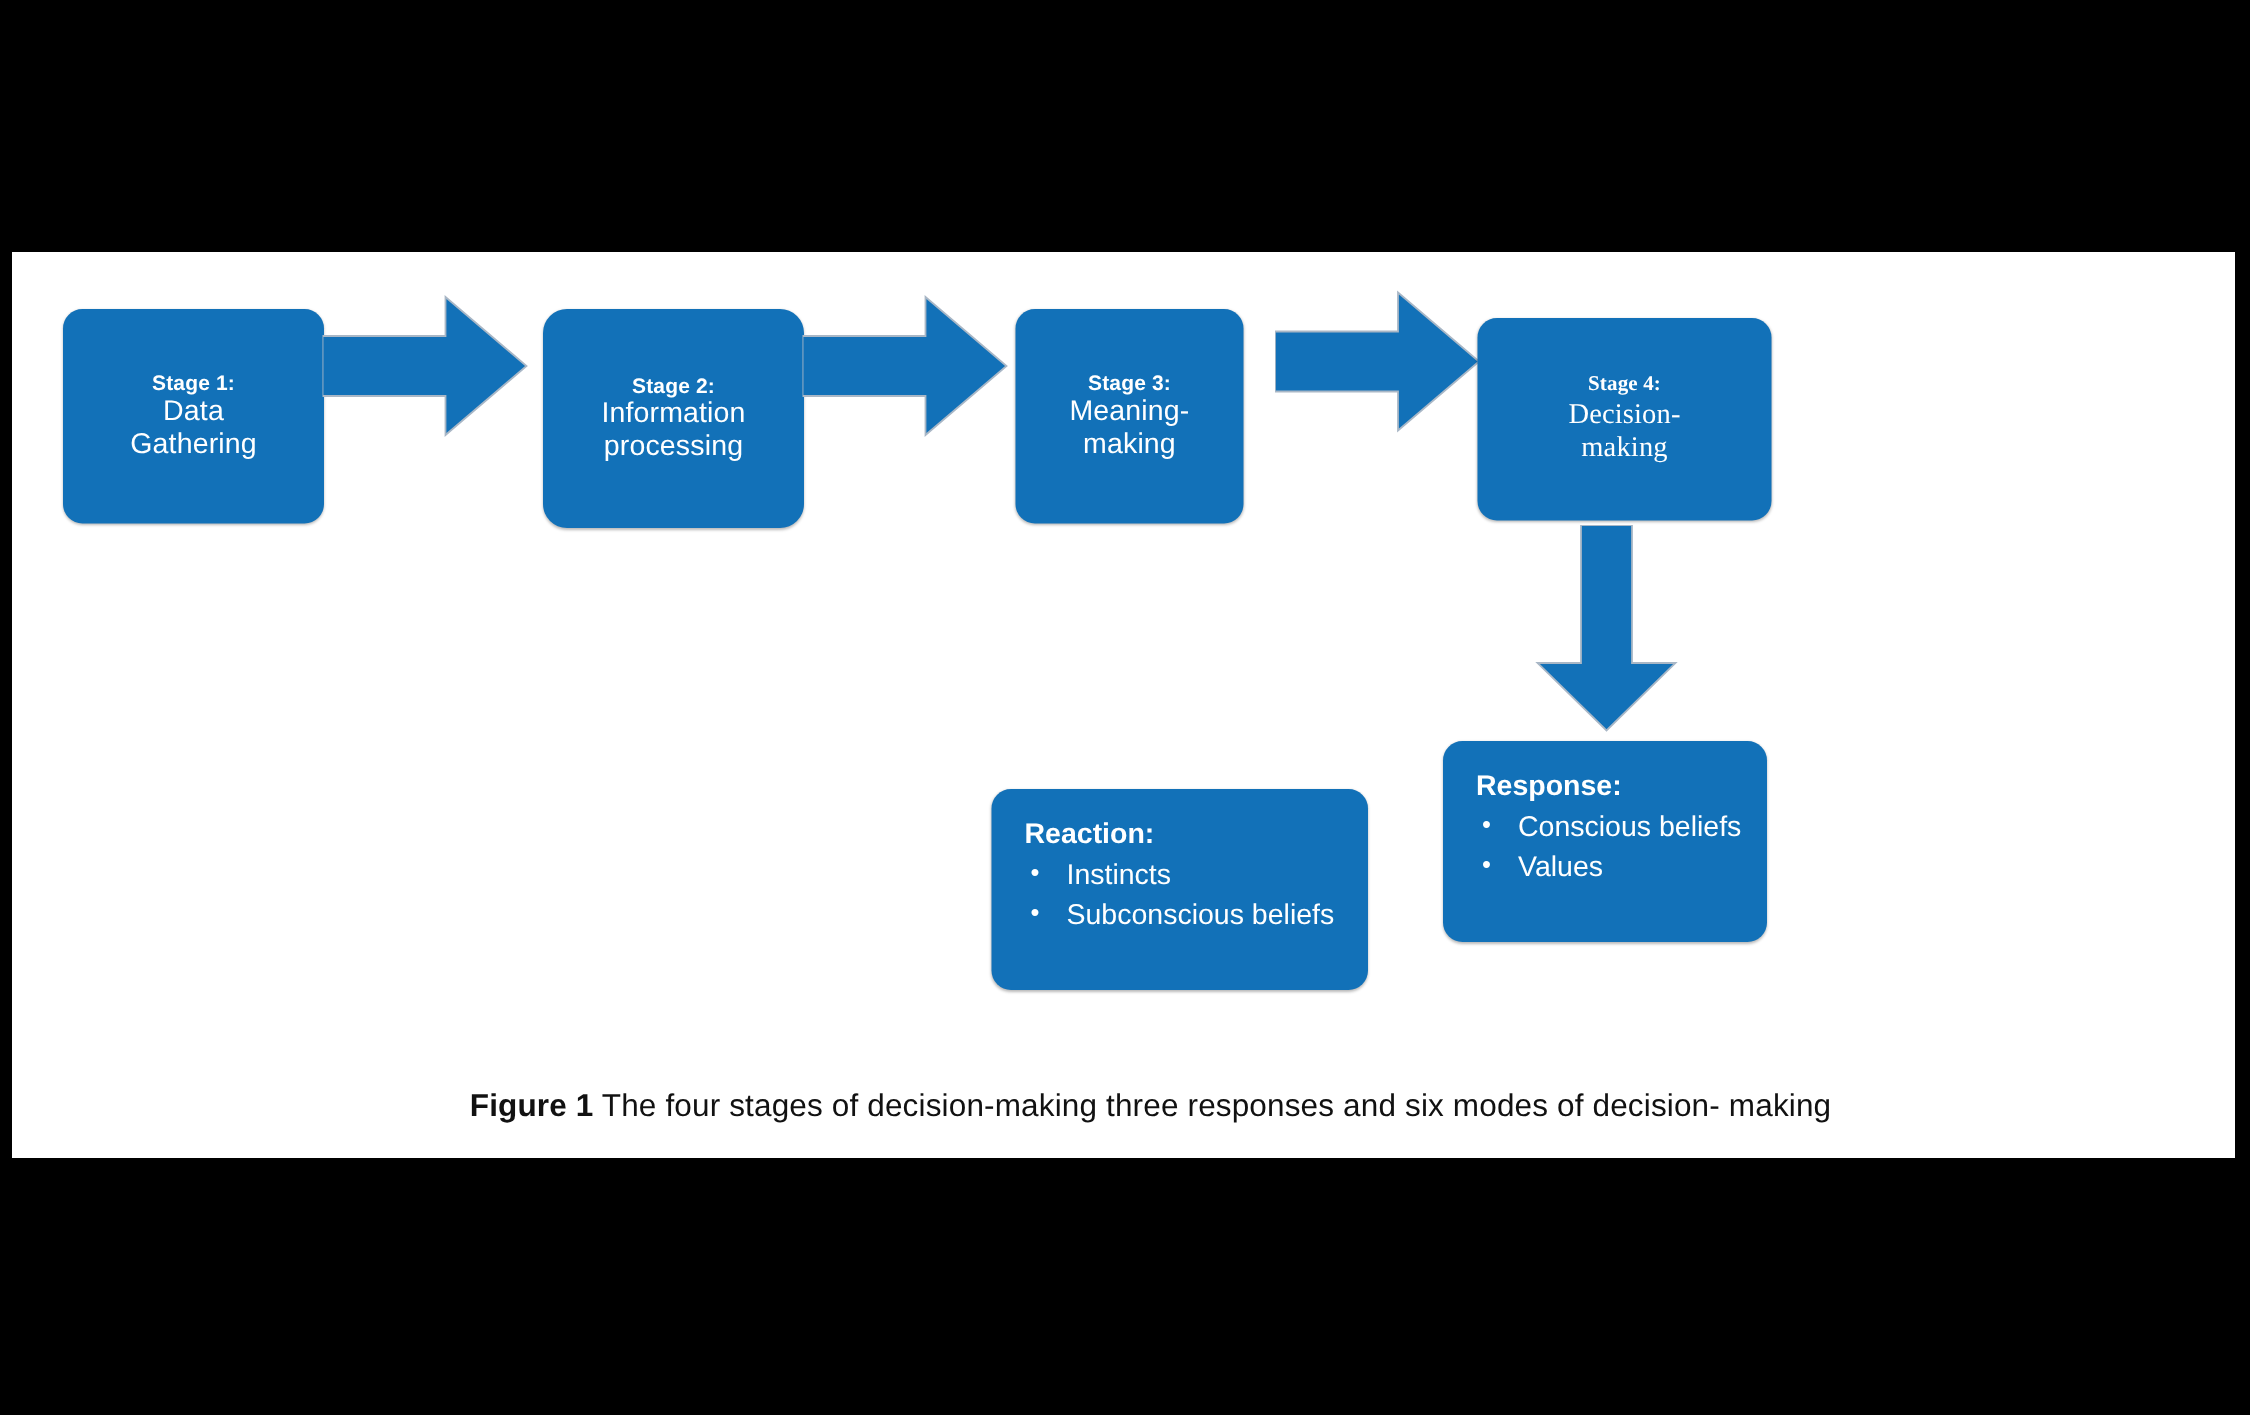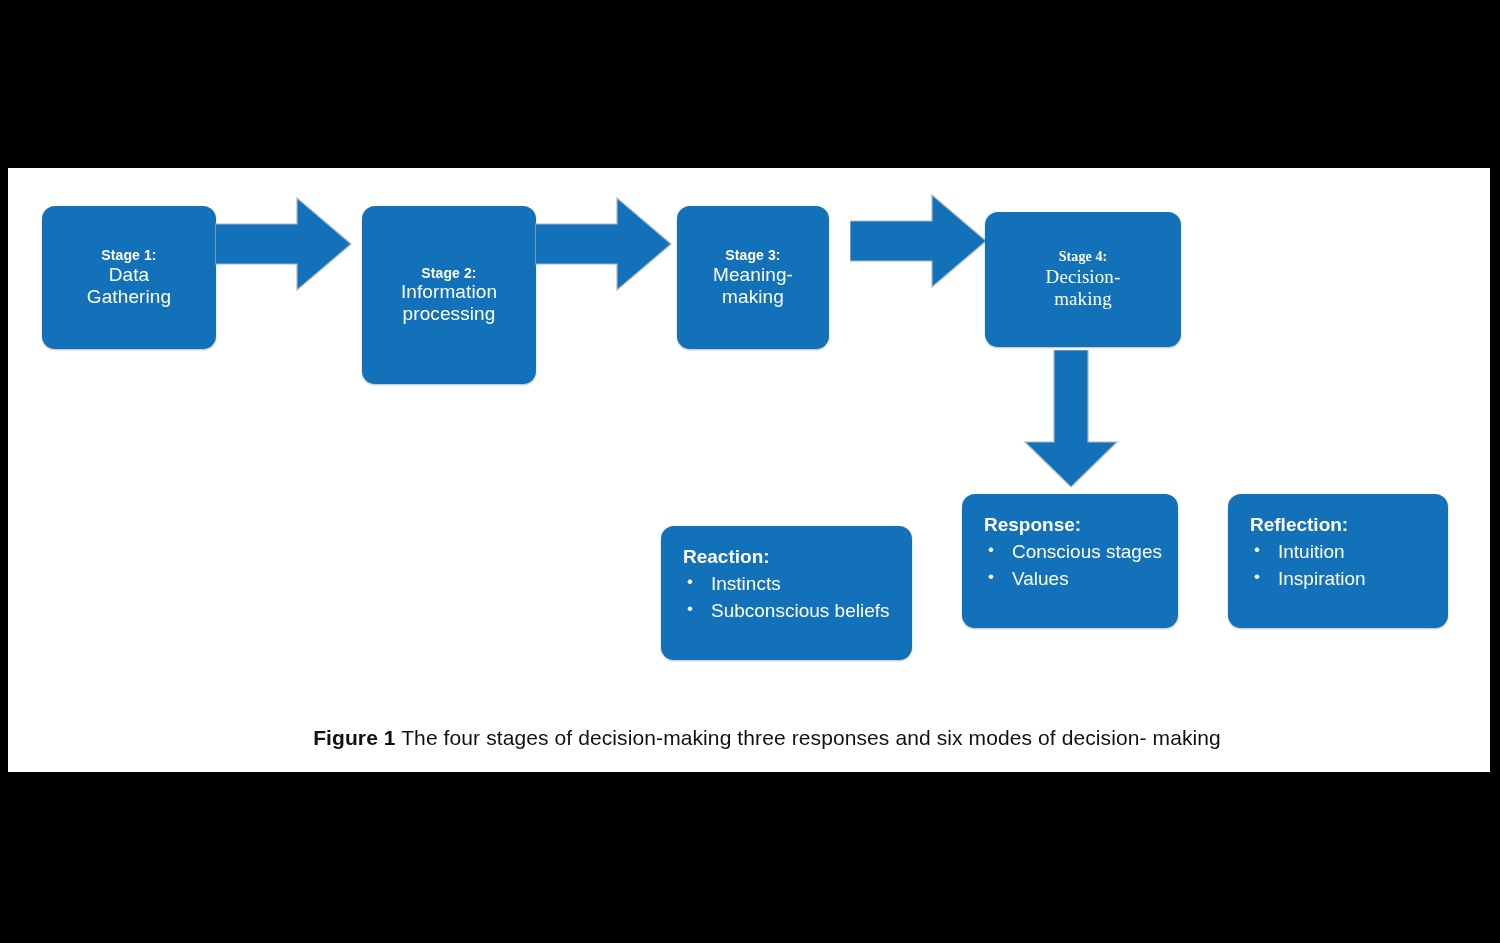--- a/index.html
+++ b/index.html
@@ -117,21 +117,21 @@
       <div class="stage-sub">Data</div>
       <div class="stage-sub">Gathering</div>
     </div>
 
     <div class="arrow" style="left:207px; top:28px; width:137px; height:96px;">
       <svg width="137" height="96" viewBox="0 0 137 96" aria-hidden="true">
         <polygon points="0,28 82,28 82,2 136,48 82,94 82,68 0,68" fill="#1271B8" stroke="#a9b7c6" stroke-width="1.2"></polygon>
       </svg>
     </div>
 
-    <div class="box stage-box" style="left:354px; top:38px; width:174px; height:178px;">
+    <div class="box stage-box" style="left:354px; top:38px; width:174px; height:146px;border-radius:16px;">
       <div class="stage-title">Stage 2:</div>
       <div class="stage-sub">Information</div>
       <div class="stage-sub">processing</div>
     </div>
 
     <div class="arrow" style="left:527px; top:28px; width:137px; height:96px;">
       <svg width="137" height="96" viewBox="0 0 137 96" aria-hidden="true">
         <polygon points="0,28 82,28 82,2 136,48 82,94 82,68 0,68" fill="#1271B8" stroke="#a9b7c6" stroke-width="1.2"></polygon>
       </svg>
     </div>
@@ -164,31 +164,24 @@
       <div class="mode-title">Reaction:</div>
       <ul class="mode-list">
         <li>Instincts</li>
         <li>Subconscious beliefs</li>
       </ul>
     </div>
 
     <div class="box mode-box" style="left:954px; top:326px; width:216px; height:134px;">
       <div class="mode-title">Response:</div>
       <ul class="mode-list">
-        <li>Conscious stages</li>
+        <li>Conscious beliefs</li>
         <li>Values</li>
       </ul>
     </div>
 
-    <div class="box mode-box" style="left:1220px; top:326px; width:220px; height:134px;">
-      <div class="mode-title">Reflection:</div>
-      <ul class="mode-list">
-        <li>Intuition</li>
-        <li>Inspiration</li>
-      </ul>
-    </div>
 
     <div id="caption">
       <span class="cap-label">Figure 1</span><span> The four stages of decision-making three responses and six modes of decision- making</span>
     </div>
 
   </div>
 </div>
 
 </body></html>

